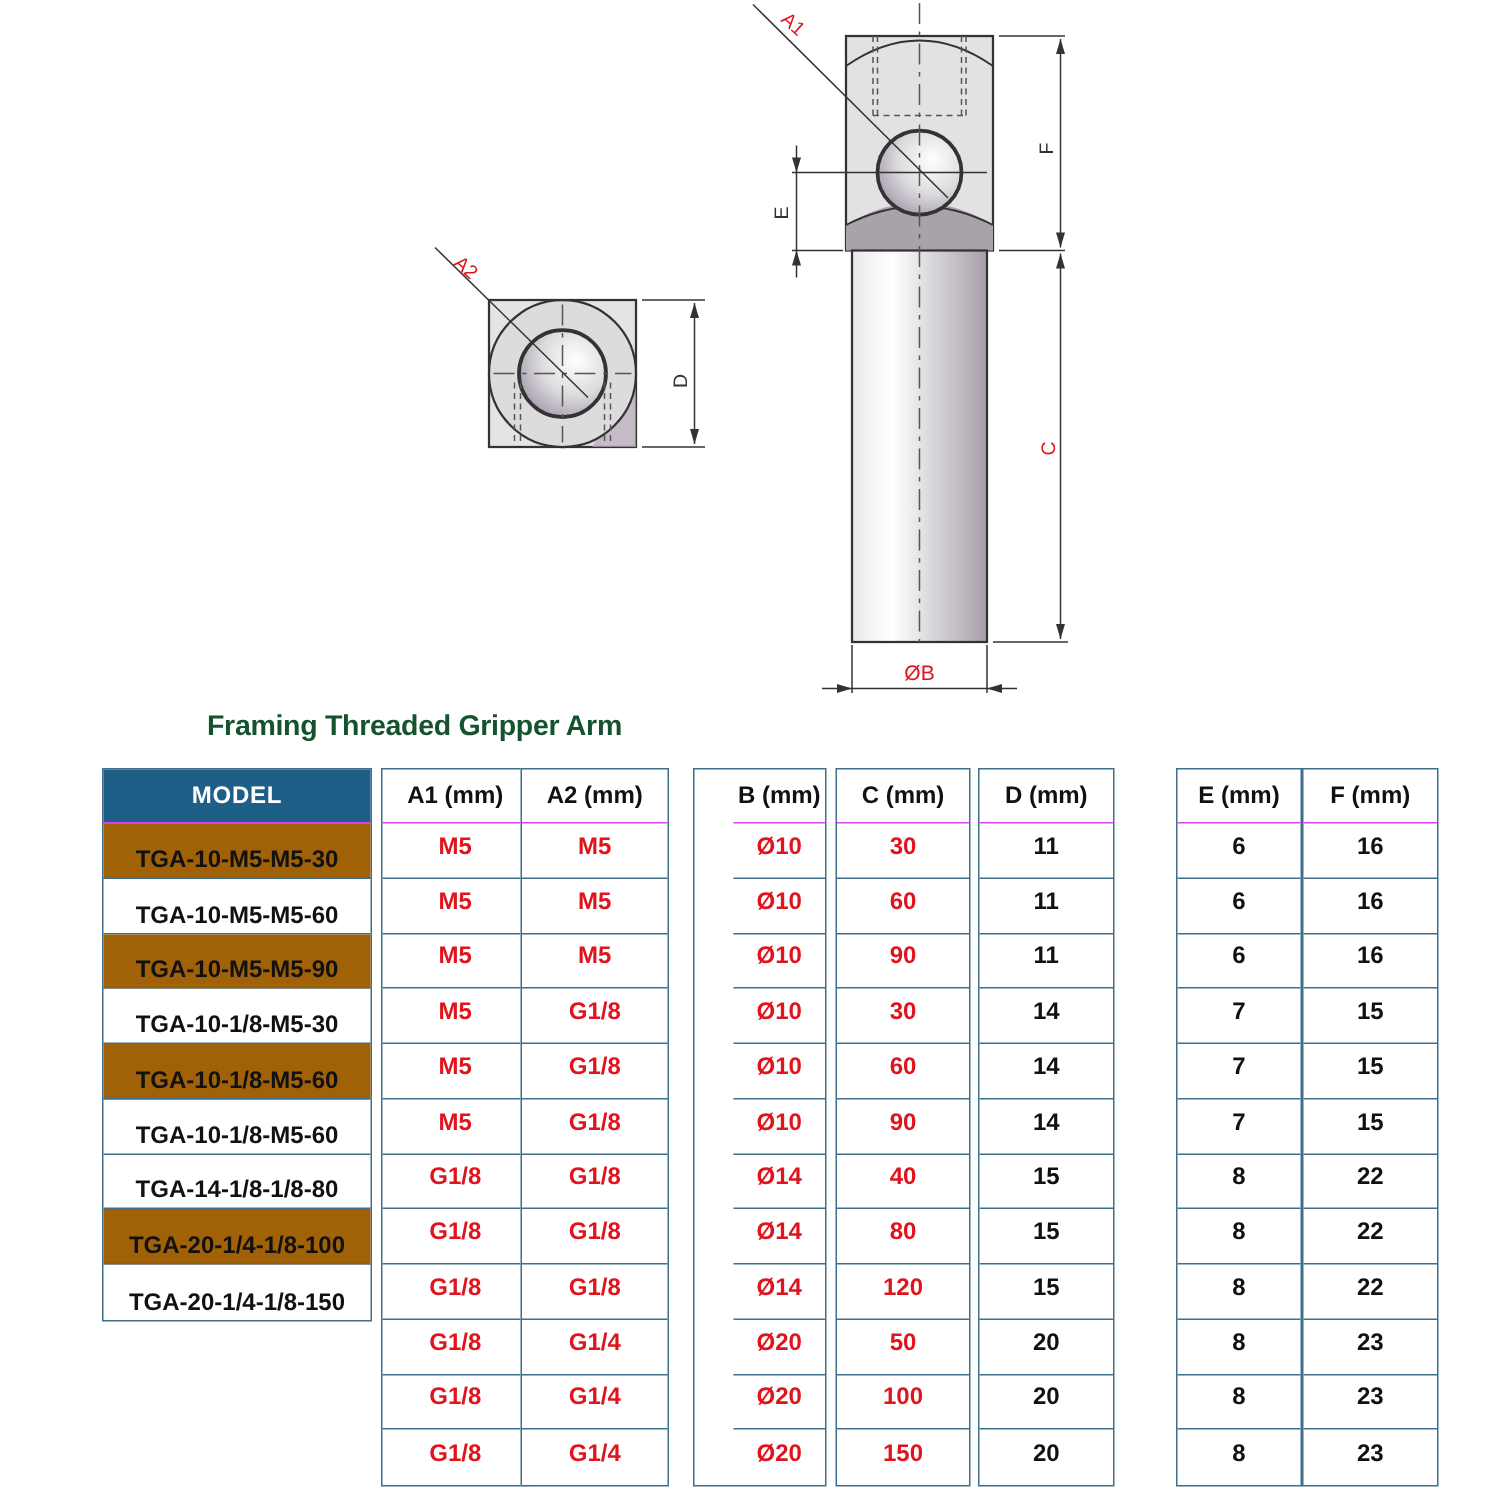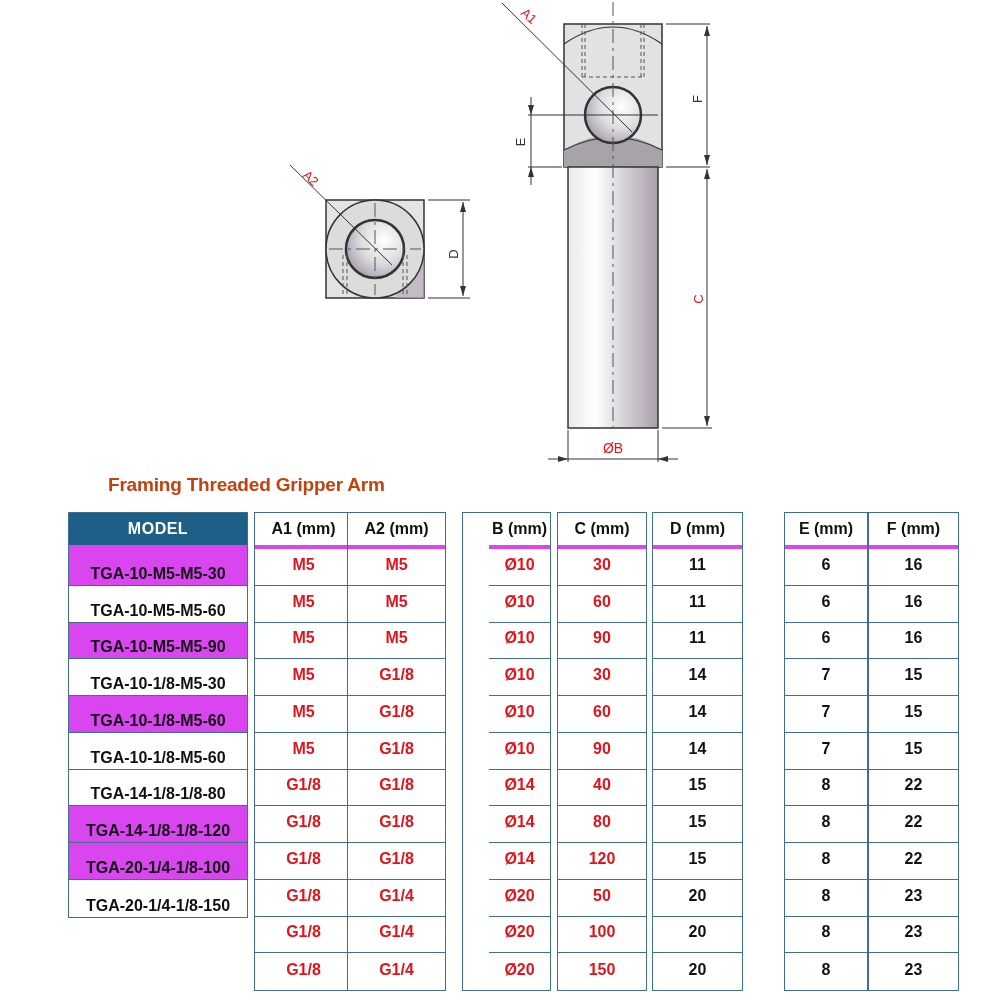--- a/index.html
+++ b/index.html
@@ -1,26 +1,26 @@
 <!DOCTYPE html>
 <html><head>
 <meta charset="utf-8">
 <style>
   html, body { margin:0; padding:0; background:#ffffff; }
   body { width:1000px; height:1000px; position:relative; overflow:hidden; font-family:"Liberation Sans", sans-serif; }
   .drawing { position:absolute; left:0; top:0; width:1000px; height:470px; }
-  .title { position:absolute; left:108px; top:474px; font-size:19px; font-weight:bold; color:#c2410c; letter-spacing:-0.2px; }
+  .title { position:absolute; left:138px; top:474px; font-size:19px; font-weight:bold; color:#14532d; letter-spacing:-0.2px; }
   .tcol { position:absolute; top:512px; border:1.5px solid #3f6f8a; box-sizing:border-box; background:#fff; }
-  .tcol .hd { height:36px; display:flex; align-items:center; justify-content:center; font-weight:bold; font-size:16px; color:#111; border-bottom:4px solid #d946ef; box-sizing:border-box; }
+  .tcol .hd { height:36px; display:flex; align-items:center; justify-content:center; font-weight:bold; font-size:16px; color:#111; border-bottom:1px solid #d946ef; box-sizing:border-box; }
   .tcol .cell { height:36.75px; display:flex; align-items:flex-end; justify-content:center; padding-bottom:2px; box-sizing:border-box; border-bottom:1px solid #3f6f8a; font-weight:bold; font-size:16px; }
   .tcol .cell:last-child { border-bottom:none; }
   .tcol .cell.val { align-items:center; padding-bottom:4px; }
   .model .hd { background:#1d5f86; color:#fff; letter-spacing:0.5px; font-size:16px; }
   .model .cell { color:#111; font-size:16px; }
-  .model .cell.alt { background:#d946ef; }
+  .model .cell.alt { background:#a16207; }
   .red { color:#e0141c; }
   .blk { color:#111; }
 </style>
 </head>
 <body>
 
 <svg class="drawing" viewBox="0 0 1000 470" xmlns="http://www.w3.org/2000/svg">
   <defs>
     <linearGradient id="rod" x1="0" x2="1" y1="0" y2="0">
       <stop offset="0" stop-color="#e9e9ea"></stop>
@@ -110,21 +110,20 @@
 
 <div class="tcol model" style="left:68px; width:180px;">
   <div class="hd">MODEL</div>
   <div class="cell alt">TGA-10-M5-M5-30</div>
   <div class="cell">TGA-10-M5-M5-60</div>
   <div class="cell alt">TGA-10-M5-M5-90</div>
   <div class="cell">TGA-10-1/8-M5-30</div>
   <div class="cell alt">TGA-10-1/8-M5-60</div>
   <div class="cell">TGA-10-1/8-M5-60</div>
   <div class="cell">TGA-14-1/8-1/8-80</div>
-  <div class="cell alt">TGA-14-1/8-1/8-120</div>
   <div class="cell alt">TGA-20-1/4-1/8-100</div>
   <div class="cell">TGA-20-1/4-1/8-150</div>
 </div>
 
 <div class="tcol" style="left:254px; width:99px;">
   <div class="hd">A1 (mm)</div>
   <div class="cell val red">M5</div>
   <div class="cell val red">M5</div>
   <div class="cell val red">M5</div>
   <div class="cell val red">M5</div>

